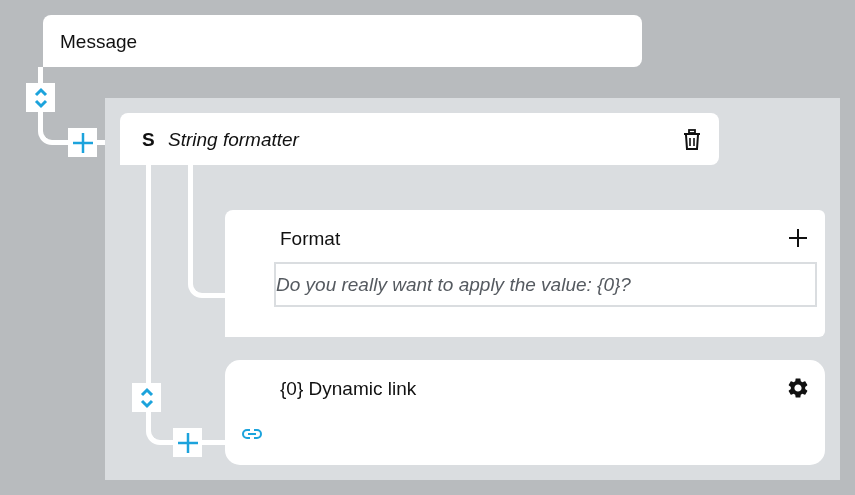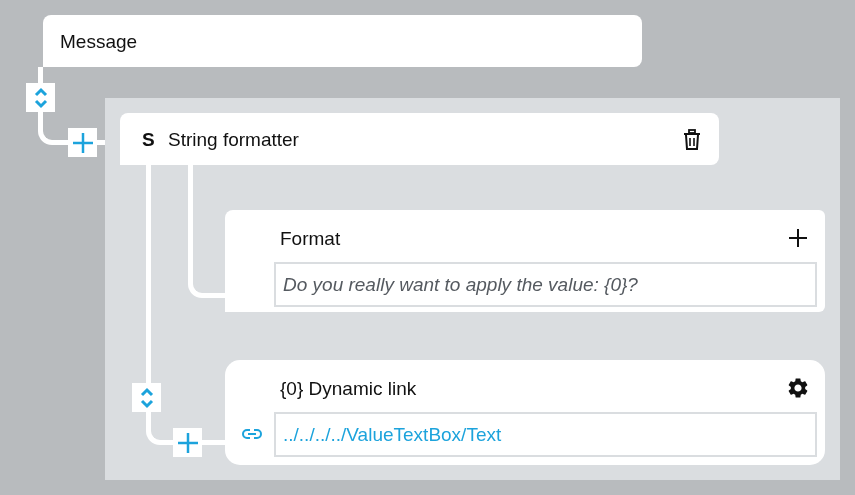--- a/index.html
+++ b/index.html
@@ -14,21 +14,21 @@
   .panel { background:#dadde0; }
   .line { background:#ffffff; position:absolute; }
   .text { font-size:19px; position:absolute; white-space:nowrap; }
   .btn-sq {
     position:absolute; background:#ffffff; width:29px; height:29px;
     display:flex; align-items:center; justify-content:center; cursor:pointer;
   }
   .field {
     position:absolute; background:#fff; border:2px solid #dadde0;
     box-sizing:border-box; display:flex; align-items:center;
-    padding-left:7px; font-size:19px; white-space:nowrap; overflow:hidden;
+    font-size:19px; white-space:nowrap; overflow:hidden;
   }
   .field.italic { font-style:italic; color:#555a60; }
   .field.link { color:#1ca3dc; }
   .icon { position:absolute; display:flex; align-items:center; justify-content:center; cursor:pointer; }
 </style>
 </head>
 <body>
 
 <div class="abs card" style="left:15px; top:15px; width:599px; height:52px; border-top-left-radius:8px; border-top-right-radius:8px; border-bottom-right-radius:8px; border-bottom-left-radius:0;margin-left:28px;">
   <span class="text" style="left:17px; top:16px;">Message</span>
@@ -49,39 +49,39 @@
 
 <div class="btn-sq" style="left:68px; top:128px;">
   <svg width="20" height="20" viewBox="0 0 20 20">
     <line x1="10" y1="0" x2="10" y2="20" stroke="#1ca3dc" stroke-width="2.5"></line>
     <line x1="0" y1="10" x2="20" y2="10" stroke="#1ca3dc" stroke-width="2.5"></line>
   </svg>
 </div>
 
 <div class="abs card" style="left:120px; top:113px; width:599px; height:52px; border-bottom-left-radius:0;">
   <span class="text" style="left:22px; top:16px; font-weight:bold;">S</span>
-  <span class="text" style="left:48px; top:16px;">String formatter</span>
+  <span class="text" style="left:48px; top:16px;font-style:italic;">String formatter</span>
   <div class="icon" style="left:560px; top:15px; width:24px; height:24px;">
     <svg width="18" height="22" viewBox="0 0 18 22">
       <rect x="6" y="1" width="6" height="3" fill="none" stroke="#111" stroke-width="1.8"></rect>
       <line x1="1" y1="5" x2="17" y2="5" stroke="#111" stroke-width="2"></line>
       <path d="M3,6 L4,20 L14,20 L15,6" fill="none" stroke="#111" stroke-width="2"></path>
       <line x1="7" y1="9" x2="7" y2="17" stroke="#111" stroke-width="1.6"></line>
       <line x1="11" y1="9" x2="11" y2="17" stroke="#111" stroke-width="1.6"></line>
     </svg>
   </div>
 </div>
 
 <div class="line" style="left:146px; top:165px; width:5px; height:220px;"></div>
 <div class="line" style="left:146px; top:400px; width:40px; height:45px; background:transparent; border-left:5px solid #fff; border-bottom:5px solid #fff; border-bottom-left-radius:14px; box-sizing:border-box;"></div>
 <div class="line" style="left:200px; top:440px; width:27px; height:5px;"></div>
 
 <div class="line" style="left:188px; top:165px; width:40px; height:133px; background:transparent; border-left:5px solid #fff; border-bottom:5px solid #fff; border-bottom-left-radius:14px; box-sizing:border-box;"></div>
 
-<div class="abs card" style="left:225px; top:210px; width:600px; height:102px; border-top-right-radius:6px; border-bottom-right-radius:6px; border-top-left-radius:8px; border-bottom-left-radius:0;">
+<div class="abs card" style="left:225px; top:210px; width:600px; height:127px; border-top-right-radius:6px; border-bottom-right-radius:6px; border-top-left-radius:8px; border-bottom-left-radius:0;">
   <span class="text" style="left:55px; top:18px;">Format</span>
   <div class="icon" style="left:562px; top:17px; width:22px; height:22px;">
     <svg width="18" height="18" viewBox="0 0 18 18">
       <line x1="9" y1="0" x2="9" y2="18" stroke="#111" stroke-width="2"></line>
       <line x1="0" y1="9" x2="18" y2="9" stroke="#111" stroke-width="2"></line>
     </svg>
   </div>
   <div class="field italic" style="left:49px; top:52px; width:543px; height:45px;">Do you really want to apply the value: {0}?</div>
 </div>
 
@@ -106,14 +106,13 @@
       <path fill="#111" d="M19.14,12.94c0.04-0.3,0.06-0.61,0.06-0.94c0-0.32-0.02-0.64-0.07-0.94l2.03-1.58c0.18-0.14,0.23-0.41,0.12-0.61 l-1.92-3.32c-0.12-0.22-0.37-0.29-0.59-0.22l-2.39,0.96c-0.5-0.38-1.03-0.7-1.62-0.94L14.4,2.81c-0.04-0.24-0.24-0.41-0.48-0.41 h-3.84c-0.24,0-0.43,0.17-0.47,0.41L9.25,5.35C8.66,5.59,8.12,5.92,7.63,6.29L5.24,5.33c-0.22-0.08-0.47,0-0.59,0.22L2.74,8.87 C2.62,9.08,2.66,9.34,2.86,9.48l2.03,1.58C4.84,11.36,4.8,11.69,4.8,12s0.02,0.64,0.07,0.94l-2.03,1.58 c-0.18,0.14-0.23,0.41-0.12,0.61l1.92,3.32c0.12,0.22,0.37,0.29,0.59,0.22l2.39-0.96c0.5,0.38,1.03,0.7,1.62,0.94l0.36,2.54 c0.05,0.24,0.24,0.41,0.48,0.41h3.84c0.24,0,0.44-0.17,0.47-0.41l0.36-2.54c0.59-0.24,1.13-0.56,1.62-0.94l2.39,0.96 c0.22,0.08,0.47,0,0.59-0.22l1.92-3.32c0.12-0.22,0.07-0.47-0.12-0.61L19.14,12.94z M12,15.6c-1.98,0-3.6-1.62-3.6-3.6 s1.62-3.6,3.6-3.6s3.6,1.62,3.6,3.6S13.98,15.6,12,15.6z"></path>
     </svg>
   </div>
   <div class="icon" style="left:15px; top:62px; width:24px; height:24px;">
     <svg width="20" height="12" viewBox="0 0 20 12">
       <path d="M8,2 H5 A4,4 0 0 0 5,10 H8" fill="none" stroke="#1ca3dc" stroke-width="2"></path>
       <path d="M12,2 H15 A4,4 0 0 1 15,10 H12" fill="none" stroke="#1ca3dc" stroke-width="2"></path>
       <line x1="6" y1="6" x2="14" y2="6" stroke="#1ca3dc" stroke-width="2"></line>
     </svg>
   </div>
-  <div class="field link" style="left:49px; top:52px; width:543px; height:45px;">../../../../ValueTextBox/Text</div>
 </div>
 
 </body></html>

